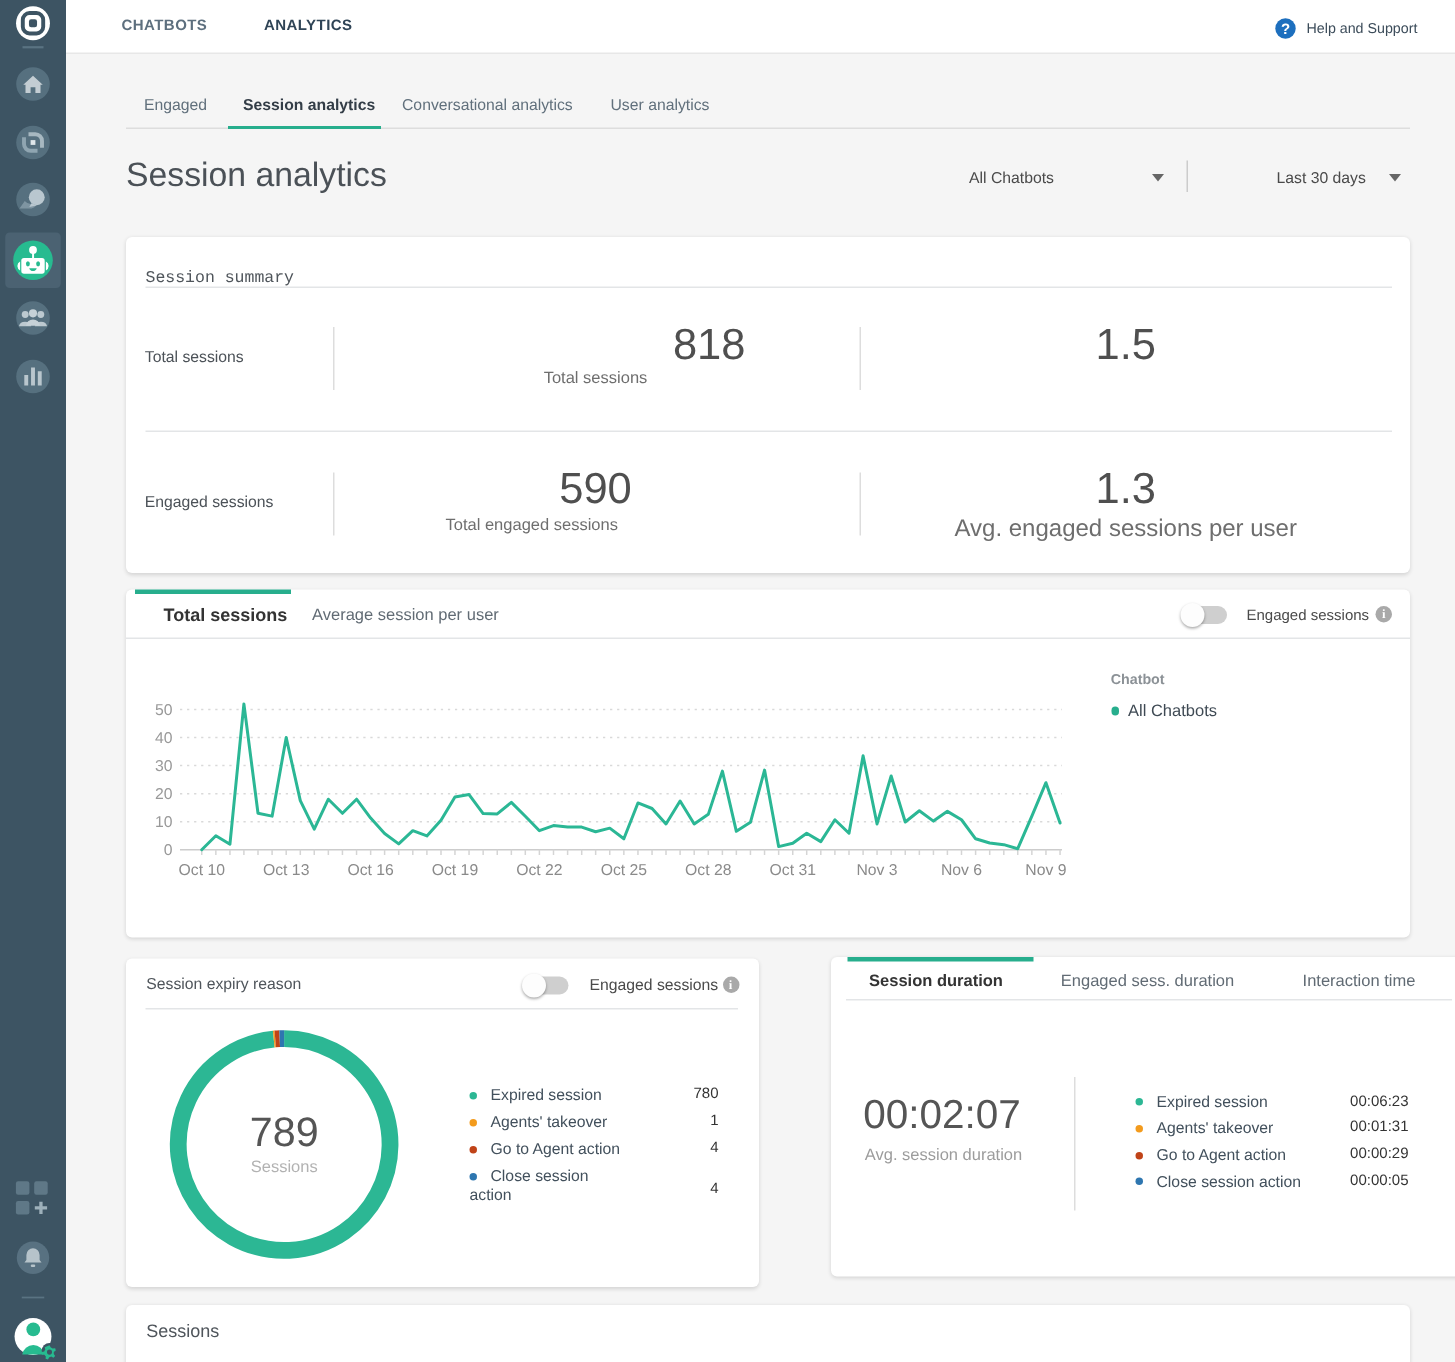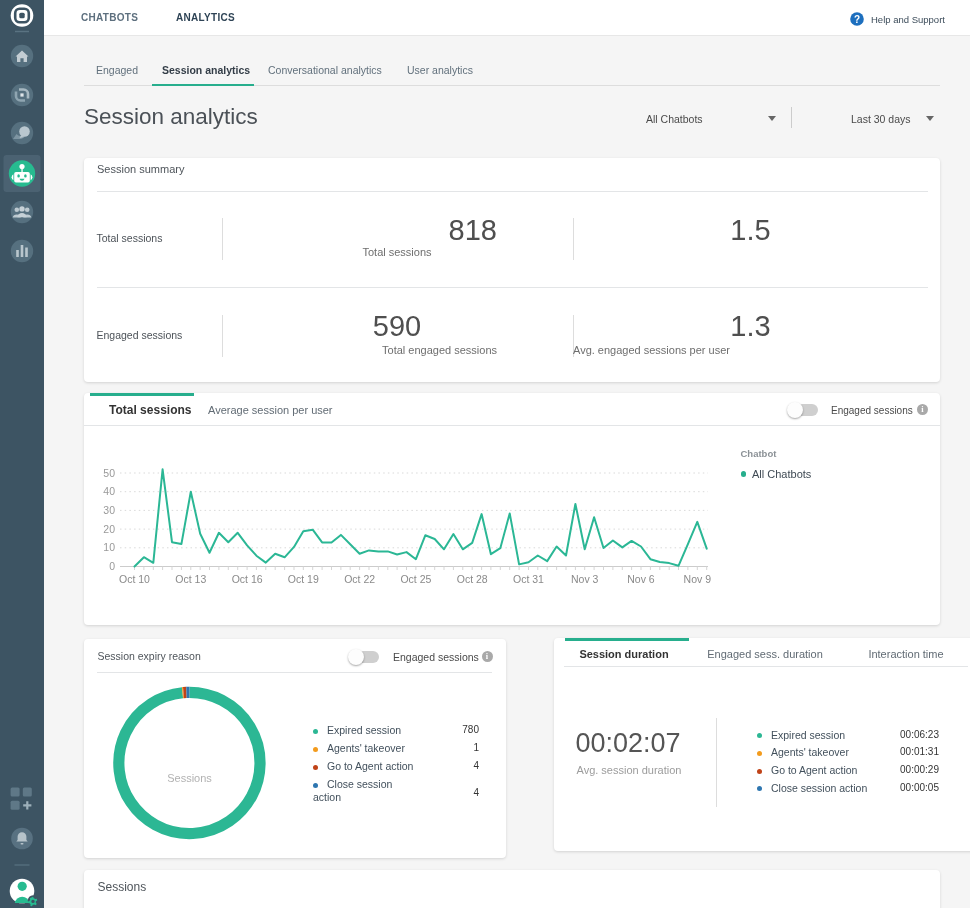--- a/index.html
+++ b/index.html
@@ -104,36 +104,36 @@
 <div class="abs" style="left:407px; top:64px; font-size:10.5px; color:#61707c;">User analytics</div>
 
 <div class="abs" style="left:84px; top:104px; font-size:22.5px; color:#4b5157;">Session analytics</div>
 <div class="abs" style="left:646px; top:112.5px; font-size:10.5px; color:#4a4a4a;">All Chatbots</div>
 <div class="abs" style="left:768px; top:116px; width:0; height:0; border-left:4.5px solid transparent; border-right:4.5px solid transparent; border-top:5px solid #666;"></div>
 <div class="abs" style="left:791px; top:107px; width:1px; height:21px; background:#ccc;"></div>
 <div class="abs" style="left:803px; top:112.5px; font-size:10.5px; color:#4a4a4a;padding-left:48px;">Last 30 days</div>
 <div class="abs" style="left:926px; top:116px; width:0; height:0; border-left:4.5px solid transparent; border-right:4.5px solid transparent; border-top:5px solid #666;"></div>
 
 <div class="card" id="card1" style="left:84px; top:158px; width:856px; height:224px;">
-  <div class="abs" style="left:13px; top:5px; font-size:11px; color:#4f555b;">Session summary</div>
+  <div class="abs" style="left:13px; top:22px; font-size:11px; color:#4f555b;font-family:Liberation Mono, monospace;">Session summary</div>
   <div class="hairline" style="left:13px; top:33px; width:831px;"></div>
   <div class="abs" style="left:12.5px; top:74px; font-size:10.5px; color:#4c5258;">Total sessions</div>
   <div class="abs" style="left:138px; top:59.5px; width:1px; height:42px; background:#ddd;"></div>
   <div class="abs" style="left:489px; top:59.5px; width:1px; height:42px; background:#ddd;"></div>
   <div class="abs" style="left:213px; top:55.5px; width:200px; text-align:right; font-size:29px; color:#4f4f4f;">818</div>
   <div class="abs" style="left:213px; top:88px; width:200px; text-align:center; font-size:11px; color:#6e6e6e;">Total sessions</div>
   <div class="abs" style="left:489px; top:55.5px; width:355px; text-align:center; font-size:29px; color:#4f4f4f;">1.5</div>
   <div class="hairline" style="left:13px; top:129px; width:831px;"></div>
   <div class="abs" style="left:12.5px; top:170.5px; font-size:10.5px; color:#4c5258;">Engaged sessions</div>
   <div class="abs" style="left:138px; top:157px; width:1px; height:42px; background:#ddd;"></div>
   <div class="abs" style="left:489px; top:157px; width:1px; height:42px; background:#ddd;"></div>
   <div class="abs" style="left:213px; top:152px; width:200px; text-align:center; font-size:29px; color:#4f4f4f;">590</div>
-  <div class="abs" style="left:213px; top:185.5px; width:200px; text-align:right; font-size:11px; color:#6e6e6e;">Total engaged sessions</div>
+  <div class="abs" style="left:213px; top:185.5px; width:200px; text-align:left; font-size:11px; color:#6e6e6e;">Total engaged sessions</div>
   <div class="abs" style="left:489px; top:152px; width:355px; text-align:center; font-size:29px; color:#4f4f4f;">1.3</div>
-  <div class="abs" style="left:489px; top:185.5px; width:355px; text-align:left; font-size:11px; color:#6e6e6e;">Avg. engaged sessions per user</div>
+  <div class="abs" style="left:489px; top:185.5px; width:355px; text-align:center; font-size:16px; color:#6e6e6e;">Avg. engaged sessions per user</div>
 </div>
 
 <div class="card" id="card2" style="left:84px; top:393px; width:856px; height:232px;">
   <div class="abs" style="left:5.5px; top:0; width:104px; height:2.5px; background:#27ae8d;"></div>
   <div class="abs" style="left:25px; top:9.5px; font-size:12px; color:#333; font-weight:bold;">Total sessions</div>
   <div class="abs" style="left:124px; top:10.5px; font-size:11px; color:#616b74;">Average session per user</div>
   <div class="hairline" style="left:0; top:32px; width:856px;"></div>
   <div class="toggle" style="left:705px; top:11px;">
       <div class="knob"></div>
     </div>
@@ -241,20 +241,21 @@
     </div>
   <div class="abs" style="left:309px; top:11.5px; font-size:10.5px; color:#4a4a4a;">Engaged sessions</div>
   <div class="info" style="left:397.5px; top:12px;">i</div>
   <div class="hairline" style="left:13px; top:33px; width:395px;"></div>
   <svg class="abs" style="left:0; top:0;" width="416" height="218" viewBox="0 0 416 218">
     <path d="M 105.40 53.40 A 70.6 70.6 0 1 1 98.51 53.74" fill="none" stroke="#2cb794" stroke-width="11.2"></path>
     <path d="M 98.51 53.74 A 70.6 70.6 0 0 1 99.49 53.65" fill="none" stroke="#f39b1d" stroke-width="11.2"></path>
     <path d="M 99.49 53.65 A 70.6 70.6 0 0 1 102.44 53.46" fill="none" stroke="#c04318" stroke-width="11.2"></path>
     <path d="M 102.44 53.46 A 70.6 70.6 0 0 1 105.40 53.40" fill="none" stroke="#2e76b0" stroke-width="11.2"></path>
   </svg>
+  <div class="abs" style="left:25px; top:100px; width:161px; text-align:center; font-size:27.5px; color:#555;">789</div>
   <div class="abs" style="left:25px; top:133px; width:161px; text-align:center; font-size:11px; color:#b2b2b2;">Sessions</div>
   <div class="abs" style="left:229px; top:85px; width:166px; font-size:10.5px; color:#42505c;">
     <div style="position:relative; height:18px;"><span class="dot" style="background:#2cb794;"></span>Expired session<span class="val">780</span></div>
     <div style="position:relative; height:18px;"><span class="dot" style="background:#f39b1d;"></span>Agents' takeover<span class="val">1</span></div>
     <div style="position:relative; height:18px;"><span class="dot" style="background:#c04318;"></span>Go to Agent action<span class="val">4</span></div>
     <div style="position:relative; width:92px; line-height:12.5px;"><span class="dot" style="background:#2e76b0;"></span>Close session action<span class="val" style="right:-74px; top:9px;">4</span></div>
   </div>
 </div>
 
 <div class="card" id="card4" style="left:518px; top:638px; width:422px; height:213px;margin-left:36px;">

